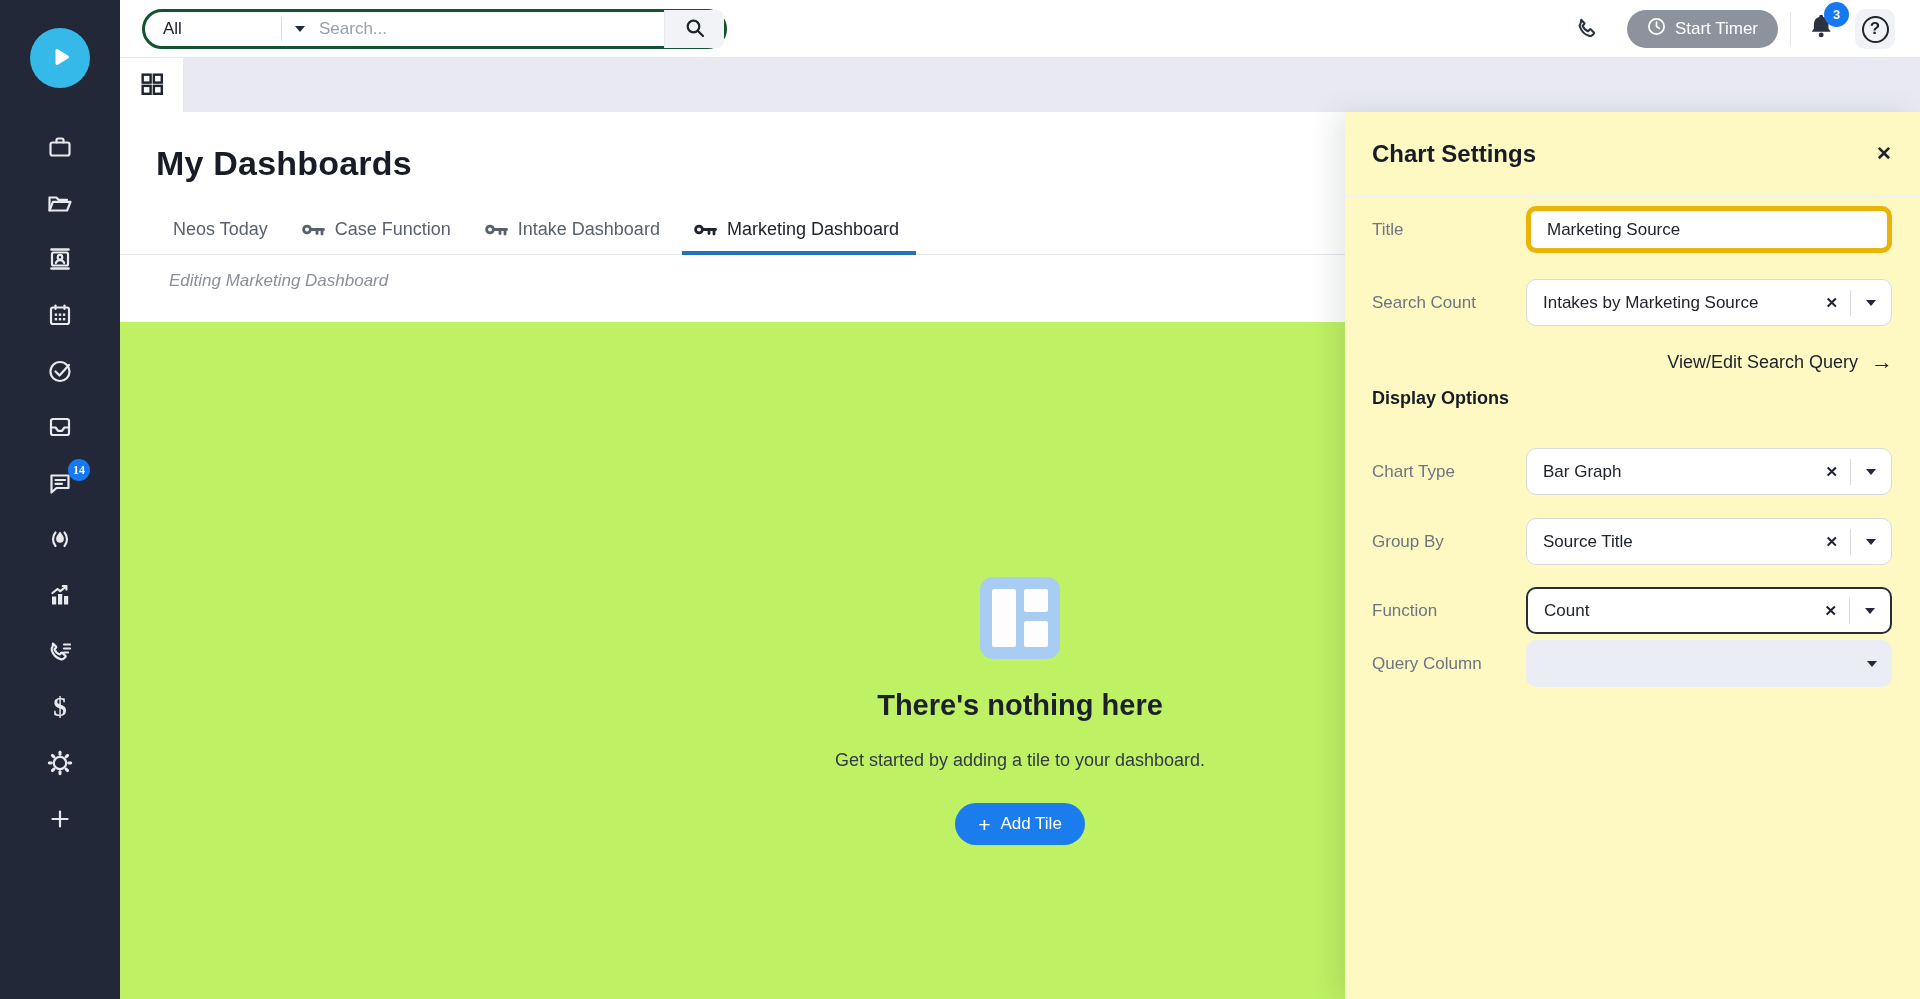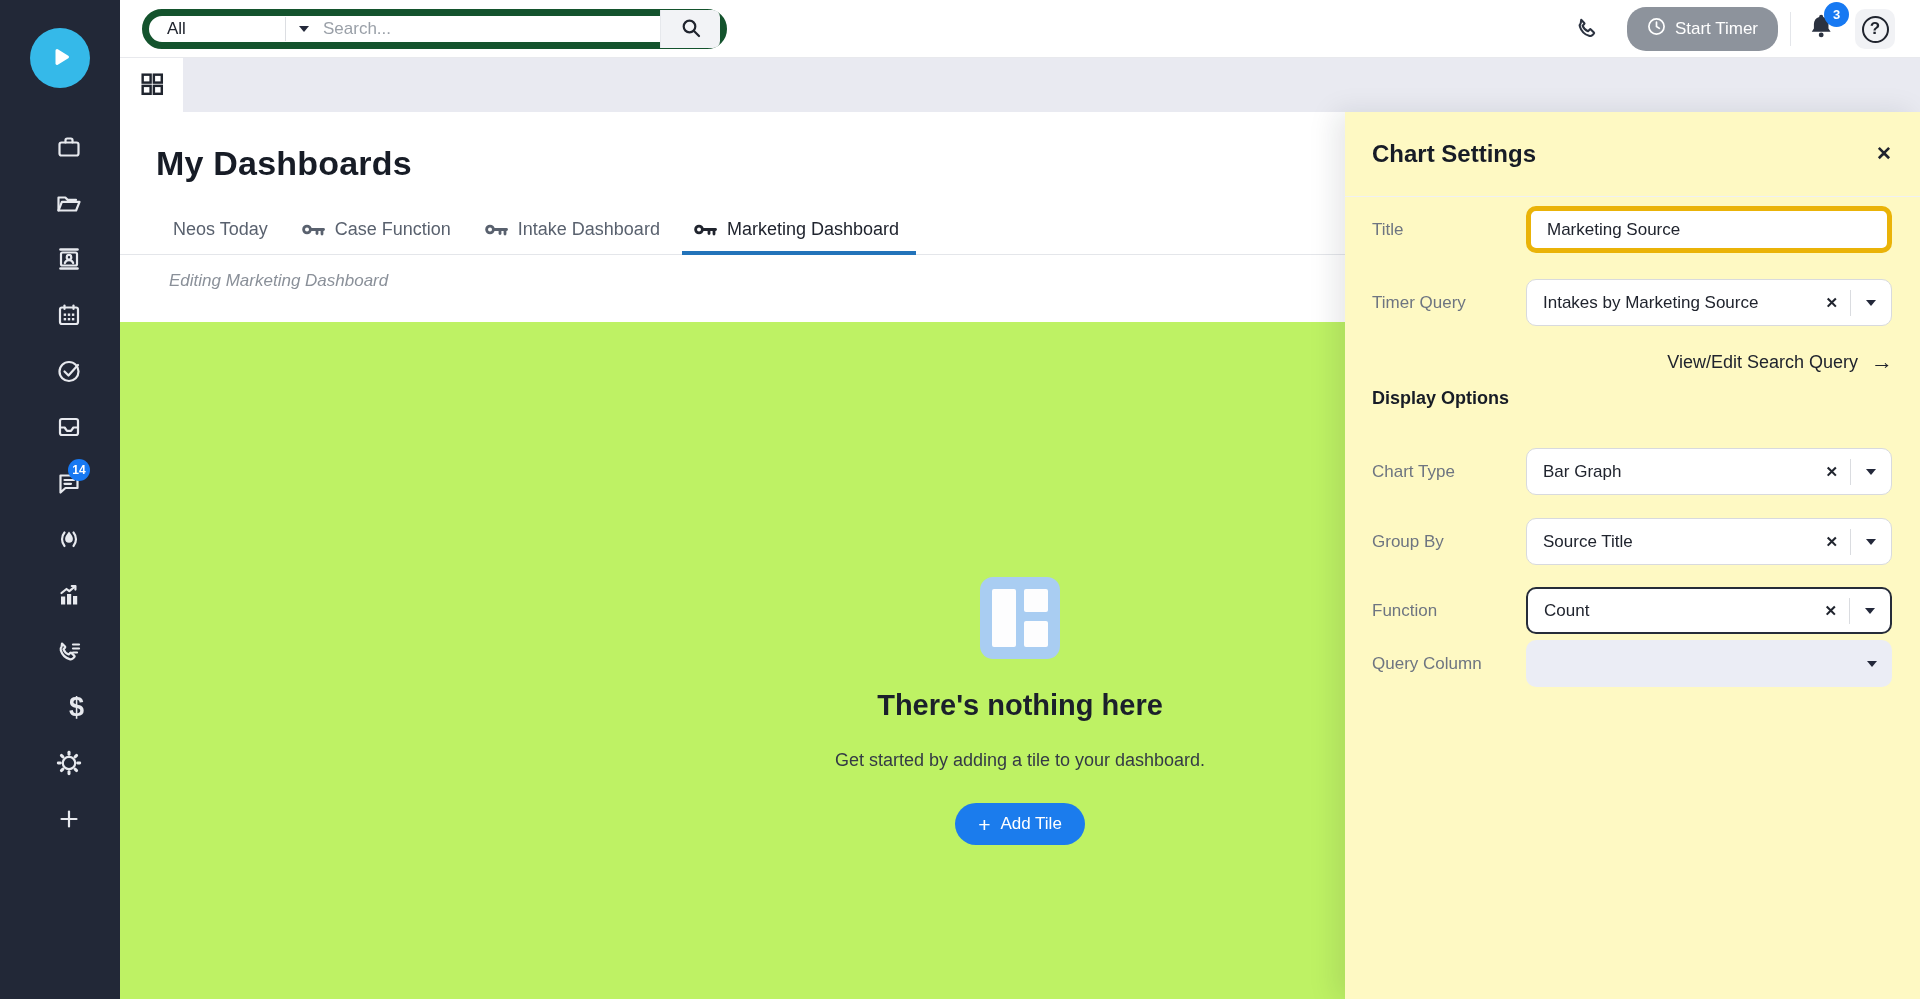--- a/index.html
+++ b/index.html
@@ -3,40 +3,40 @@
 <meta charset="utf-8">
 <style>
   * { margin:0; padding:0; box-sizing:border-box; }
   html,body { width:1920px; height:999px; overflow:hidden; }
   body { font-family:"Liberation Sans", sans-serif; background:#fff; position:relative; color:#20242e; }
 
   
   .sidebar { position:absolute; left:0; top:0; width:120px; height:999px; background:#222837; display:flex; flex-direction:column; align-items:center; z-index:40; }
   .logo-btn { width:60px; height:60px; border-radius:50%; background:#35b9e9; margin-top:28px; display:flex; align-items:center; justify-content:center; cursor:pointer; border:none; }
   .nav-icons { margin-top:44px; display:flex; flex-direction:column; gap:26px; }
-  .icon-btn { width:48px; height:30px; display:flex; align-items:center; justify-content:flex-end; position:relative; cursor:pointer; }
+  .icon-btn { width:48px; height:30px; display:flex; align-items:center; justify-content:center; position:relative; cursor:pointer;font-family:Liberation Serif, serif; }
   .icon-btn svg { display:block; }
   .nav-stroke { stroke:#e7e9ee; stroke-width:2.2; fill:none; stroke-linecap:round; stroke-linejoin:round; }
   .nav-fill { fill:#e7e9ee; }
   .dollar-glyph { font-size:27px; font-weight:600; color:#e7e9ee; line-height:30px; }
   .count-badge { position:absolute; top:-9px; right:-6px; min-width:22px; height:22px; border-radius:11px; background:#1779f2; color:#fff; font-size:12px; font-weight:700; display:flex; align-items:center; justify-content:center; padding:0 4px; }
 
   
   .topbar { position:absolute; left:120px; top:0; width:1800px; height:58px; background:#fff; border-bottom:1px solid #e8e9ed; z-index:30; }
-  .searchbar { position:absolute; left:22px; top:9px; width:585px; height:40px; border:7px solid #14532d; border-radius:20px; background:#fff; display:flex; align-items:center; }
+  .searchbar { position:absolute; left:22px; top:9px; width:585px; height:40px; border:3px solid #14532d; border-radius:20px; background:#fff; display:flex; align-items:center; }
   .filter { width:136px; padding-left:18px; font-size:17px; color:#20242e; cursor:pointer; }
   .v-div { width:1px; height:24px; background:#dcdee2; }
   .caret { width:0; height:0; border-left:5px solid transparent; border-right:5px solid transparent; border-top:6px solid #23283a; }
   .filter-caret { margin:0 14px 0 13px; cursor:pointer; }
   .search-input { flex:1; border:none; outline:none; font-size:17px; color:#20242e; font-family:"Liberation Sans", sans-serif; background:transparent; min-width:0; }
   .search-input::placeholder { color:#9aa0a8; }
   .search-btn { width:60px; height:38px; background:#f2f3f6; border:none; border-left:1px solid #e6e8ec; border-radius:0 7px 7px 0; display:flex; align-items:center; justify-content:center; cursor:pointer; }
   .topbar-right { position:absolute; right:25px; top:0; height:58px; display:flex; align-items:center; }
   .phone-btn { background:none; border:none; cursor:pointer; display:flex; margin-right:26px; }
-  .timer-btn { height:44px; border:none; border-radius:19px; background:#8d939c; color:#fff; font-size:17px; font-family:"Liberation Sans", sans-serif; display:flex; align-items:center; gap:9px; padding:0 20px; cursor:pointer; }
+  .timer-btn { height:38px; border:none; border-radius:19px; background:#8d939c; color:#fff; font-size:17px; font-family:"Liberation Sans", sans-serif; display:flex; align-items:center; gap:9px; padding:0 20px; cursor:pointer; }
   .tb-div { width:1px; height:34px; background:#e4e6ea; margin:0 16px 0 12px; }
   .bell-wrap { position:relative; margin-right:20px; cursor:pointer; }
   .bell-badge { position:absolute; top:-10px; right:-14px; width:25px; height:25px; border-radius:50%; background:#1779f2; color:#fff; font-size:13px; font-weight:700; display:flex; align-items:center; justify-content:center; }
   .help-btn { width:40px; height:40px; border-radius:10px; background:#f1f2f5; border:none; display:flex; align-items:center; justify-content:center; cursor:pointer; }
   .qmark { width:27px; height:27px; border:2.5px solid #20242e; border-radius:50%; display:flex; align-items:center; justify-content:center; font-size:17px; font-weight:700; color:#20242e; }
 
   
   .toolbar-row { position:absolute; left:120px; top:58px; width:1800px; height:54px; background:#e9eaf1; z-index:10; }
   .tileview-btn { position:absolute; left:0; top:0; width:63px; height:54px; background:#fff; border:none; display:flex; align-items:center; justify-content:center; cursor:pointer; }
 
@@ -378,21 +378,21 @@
 </main>
 
 <aside class="panel">
   <h2 class="panel-title">Chart Settings</h2>
   <button class="panel-close">✕</button>
   <div class="panel-hdiv"></div>
 
   <label class="f-label top-title">Title</label>
   <input class="text-input top-title" value="Marketing Source" style="">
 
-  <label class="f-label top-sq">Timer Query</label>
+  <label class="f-label top-sq">Search Count</label>
   <div class="sel top-sq">
     <div class="sel-value">Intakes by Marketing Source</div>
     <button class="sel-clear">✕</button>
     <div class="sel-div"></div>
     <div class="sel-caret-box">
         <div class="caret"></div>
       </div>
   </div>
 
   <div class="ve-link">

